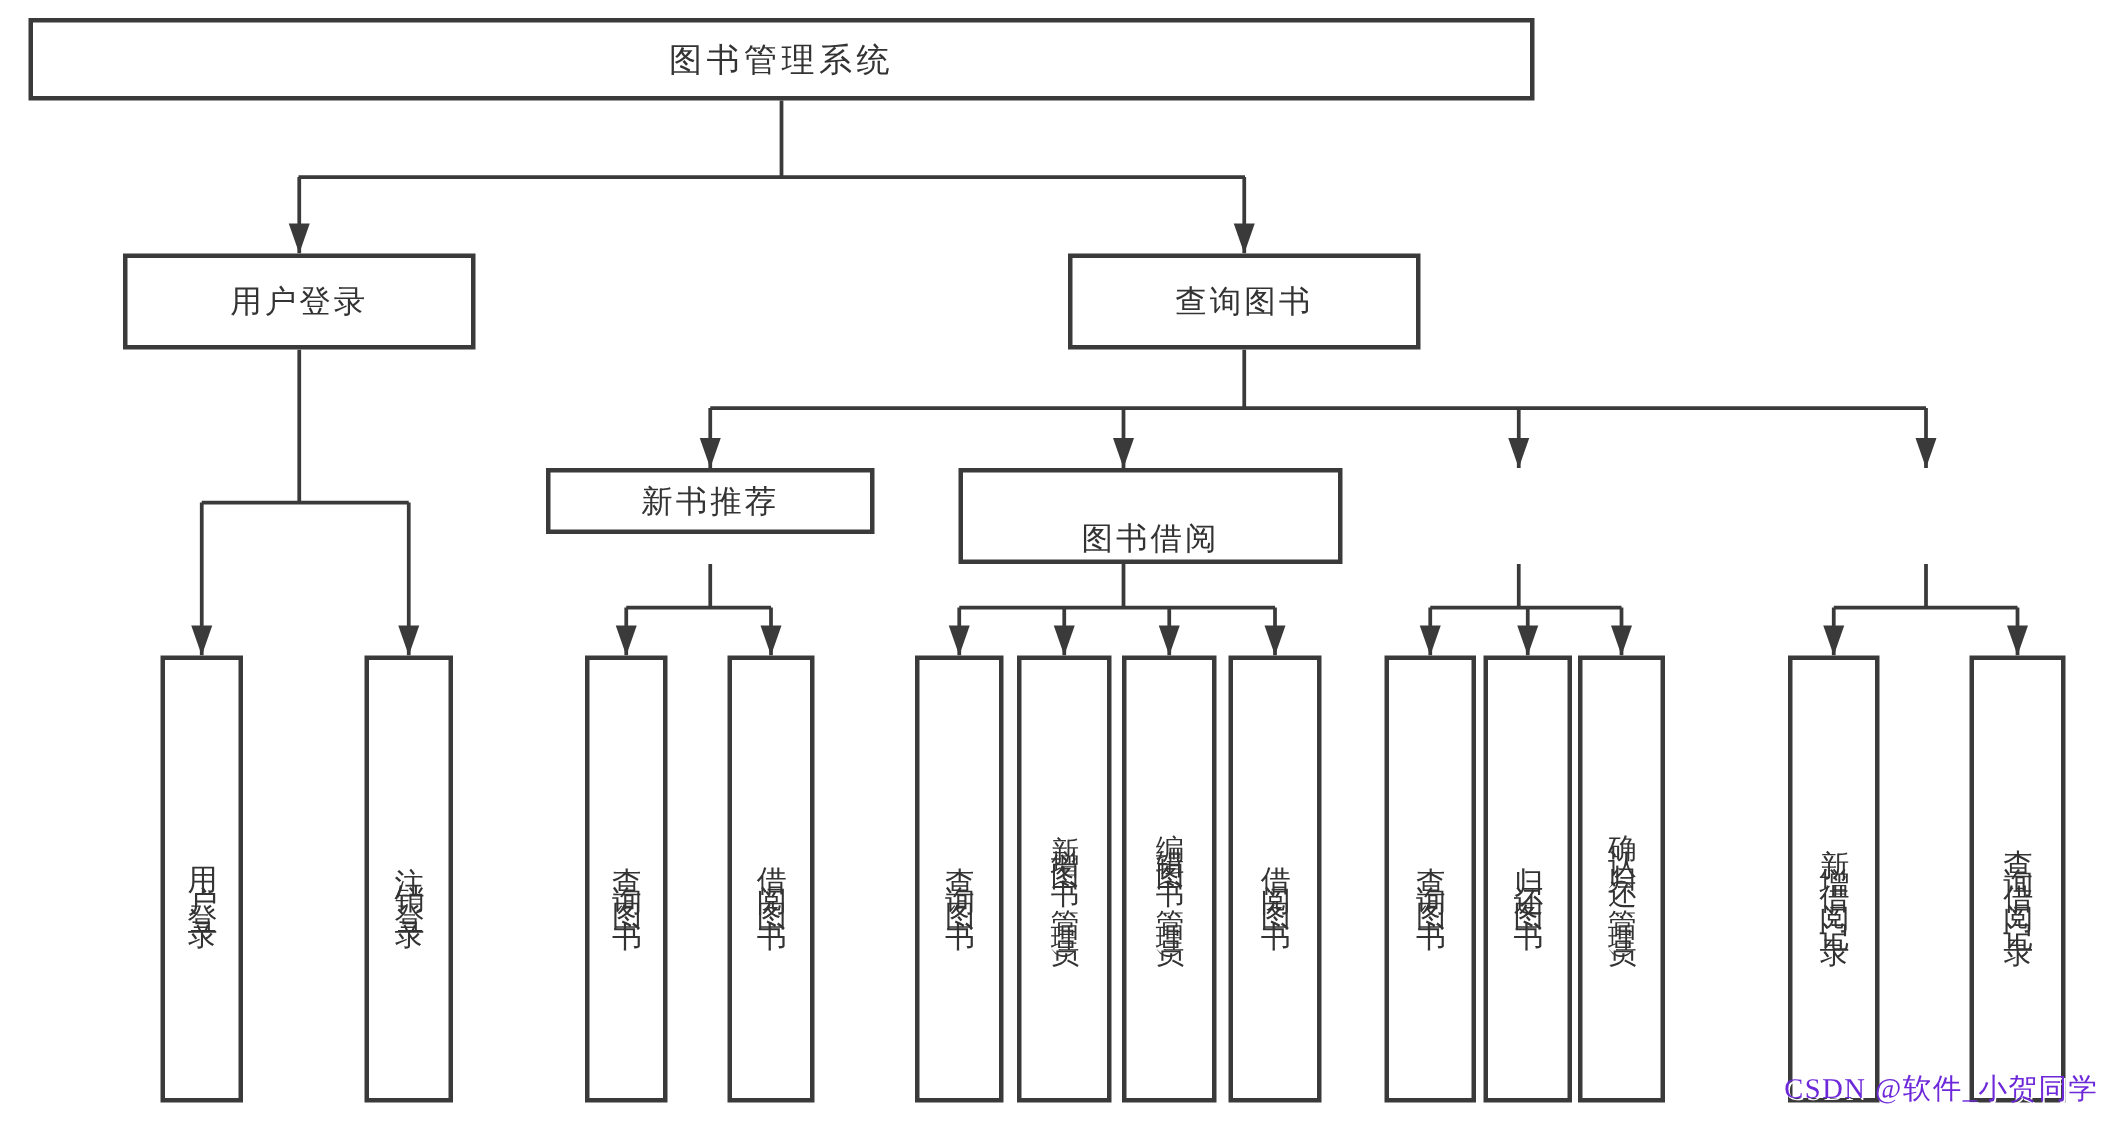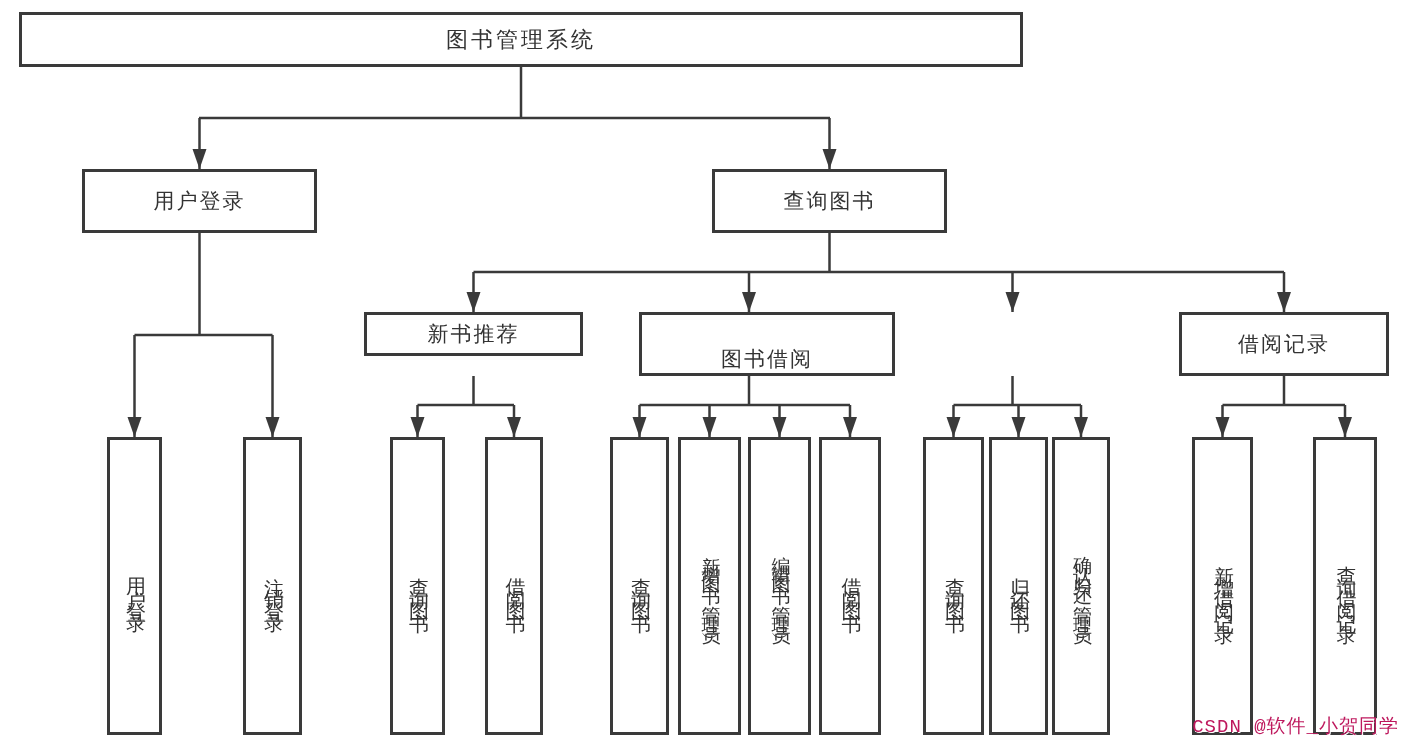--- a/index.html
+++ b/index.html
@@ -1,35 +1,35 @@
 <!DOCTYPE html>
 <html><head>
 <meta charset="utf-8">
 <style>
   html,body { margin:0; padding:0; background:#ffffff; }
   .stage {
     position:relative; width:1405px; height:747px; background:#ffffff;
-    font-family:Liberation Mono, monospace; color:#333333; overflow:hidden;border-radius:32px;
+    font-family:Liberation Serif, serif; color:#333333; overflow:hidden;border-radius:32px;
   }
   svg.wires { position:absolute; left:0; top:0; width:1405px; height:747px; }
   .node {
     position:absolute; box-sizing:border-box;
     border:3px solid #3a3a3a; background:#ffffff;
     display:flex; align-items:center; justify-content:center;
   }
   .top-label  { font-size:22px; letter-spacing:3px; white-space:nowrap; }
   .h-label    { font-size:21px; letter-spacing:2px; white-space:nowrap; }
   .leaf span  {
     writing-mode:vertical-rl; text-orientation:mixed;
     font-size:20px; letter-spacing:12px; line-height:1; white-space:nowrap;
   }
   .leaf span.tight { font-size:19px; letter-spacing:10px; }
   .watermark {
     position:absolute; right:6px; bottom:8px;
-    font-size:19px; letter-spacing:1px; color:#be185d;
+    font-size:19px; letter-spacing:1px; color:#6d28d9;
     text-shadow:1px 1px 0 #ffffff; white-space:nowrap;
   }
 </style>
 </head>
 <body>
 
 <div class="stage">
 
   <svg class="wires" viewBox="0 0 1405 747" xmlns="http://www.w3.org/2000/svg">
     <defs>
@@ -91,23 +91,20 @@
   <div class="node" style="left:712px; top:169px; width:235px; height:64px;">
     <span class="h-label">查询图书</span>
   </div>
 
   <div class="node" style="left:364px; top:312px; width:219px; height:44px;">
     <span class="h-label">新书推荐</span>
   </div>
   <div class="node" style="left:639px; top:312px; width:256px; height:64px;align-items:flex-end;">
     <span class="h-label">图书借阅</span>
   </div>
-  <div class="node" style="left:1179px; top:312px; width:210px; height:64px;">
-    <span class="h-label">借阅记录</span>
-  </div>
 
   <div class="node leaf" style="left:107px; top:437px; width:55px; height:298px;">
     <span>用户登录</span>
   </div>
   <div class="node leaf" style="left:243px; top:437px; width:59px; height:298px;">
     <span>注销登录</span>
   </div>
 
   <div class="node leaf" style="left:390px; top:437px; width:55px; height:298px;">
     <span>查询图书</span>

